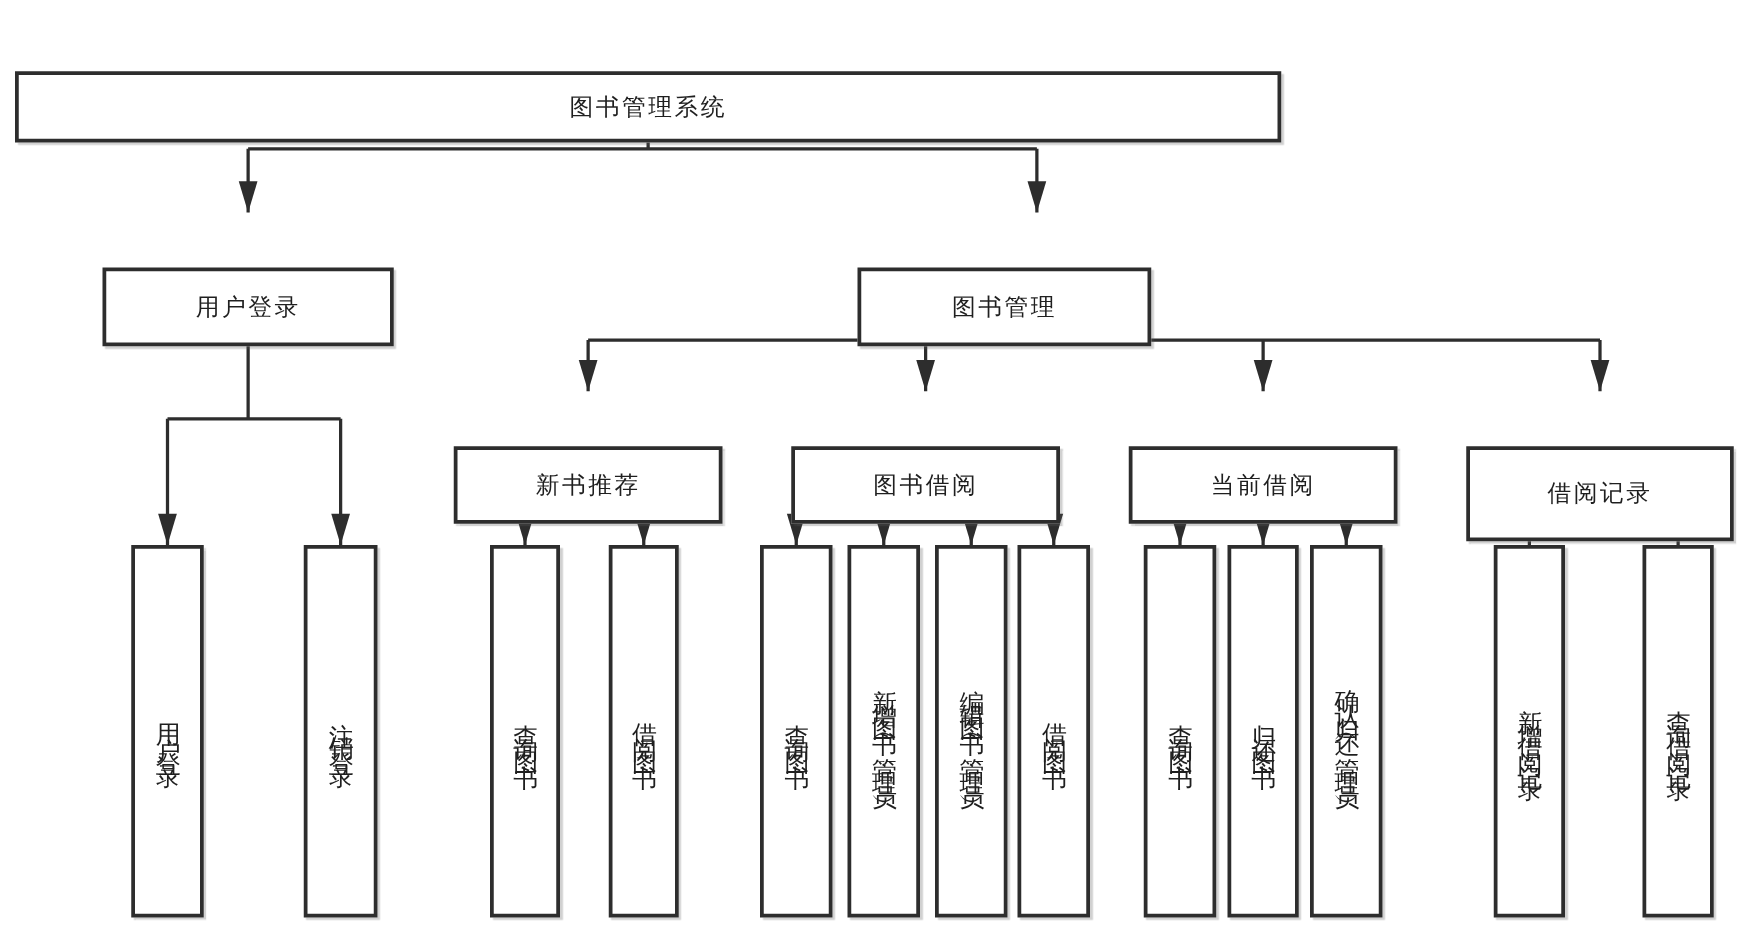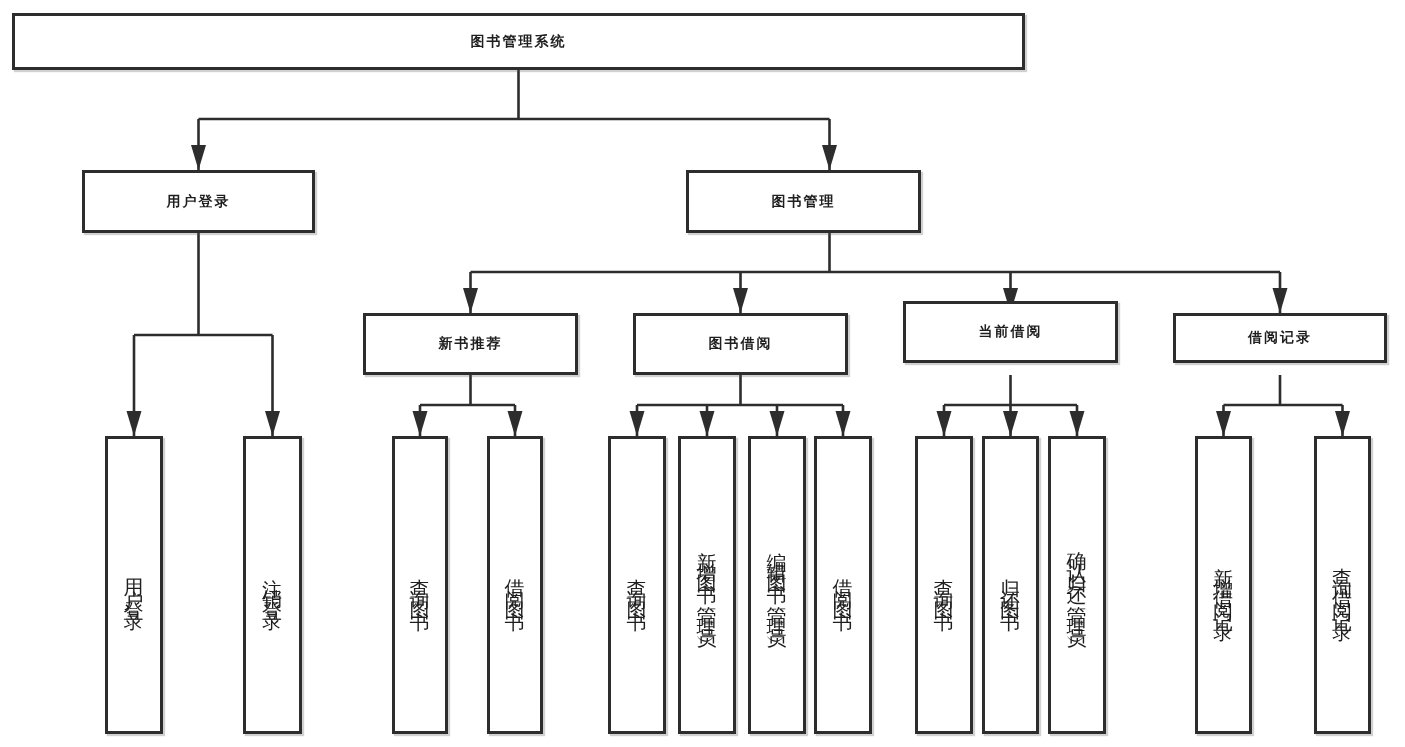--- a/index.html
+++ b/index.html
@@ -24,24 +24,25 @@
     position:absolute;
     box-sizing:border-box;
     background:var(--box-bg);
     border:3px solid var(--line);
     display:flex;
     align-items:center;
     justify-content:center;
     box-shadow:2px 2px 1px rgba(90,90,90,0.28);
   }
   .hbox{
-    font-size:14px;
-    font-weight:700;
+    font-size:19px;
+    font-weight:400;
     letter-spacing:2px;
     white-space:nowrap;
+    margin-top:44px;
   }
   .vbox{
     top:436px;
     height:298px;
     writing-mode:vertical-rl;
     font-size:20px;
     font-weight:500;
     letter-spacing:11px;
     line-height:1;
   }
@@ -102,22 +103,22 @@
     </g>
   </svg>
 
   <div class="node hbox" style="left:12px;top:13px;width:1013px;height:57px">图书管理系统</div>
 
   <div class="node hbox" style="left:82px;top:170px;width:233px;height:63px">用户登录</div>
   <div class="node hbox" style="left:686px;top:170px;width:235px;height:63px">图书管理</div>
 
   <div class="node hbox" style="left:363px;top:313px;width:215px;height:62px">新书推荐</div>
   <div class="node hbox" style="left:633px;top:313px;width:215px;height:62px">图书借阅</div>
-  <div class="node hbox" style="left:903px;top:301px;width:215px;height:62px">当前借阅</div>
-  <div class="node hbox" style="left:1173px;top:313px;width:214px;height:50px">借阅记录</div>
+  <div class="node hbox" style="left:903px;top:313px;width:215px;height:62px">当前借阅</div>
+  <div class="node hbox" style="left:1173px;top:313px;width:214px;height:76px">借阅记录</div>
 
   <div class="node vbox" style="left:105px;width:58px">用户登录</div>
   <div class="node vbox" style="left:243px;width:59px">注销登录</div>
 
   <div class="node vbox" style="left:392px;width:56px">查询图书</div>
   <div class="node vbox" style="left:487px;width:56px">借阅图书</div>
 
   <div class="node vbox" style="left:608px;width:58px">查询图书</div>
   <div class="node vbox" style="left:678px;width:58px">新增图书（管理员）</div>
   <div class="node vbox" style="left:748px;width:58px">编辑图书（管理员）</div>

